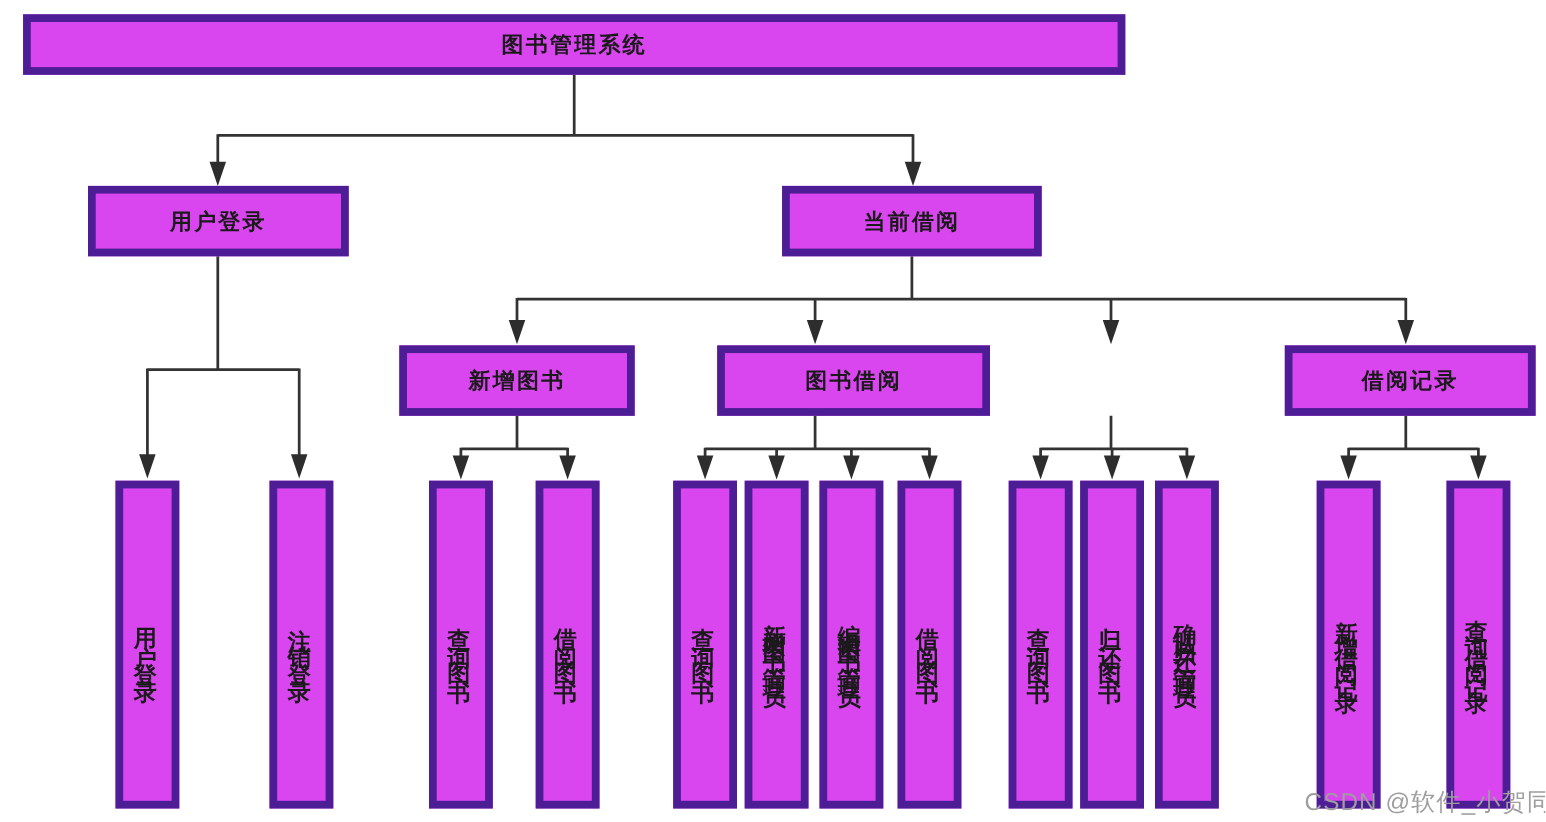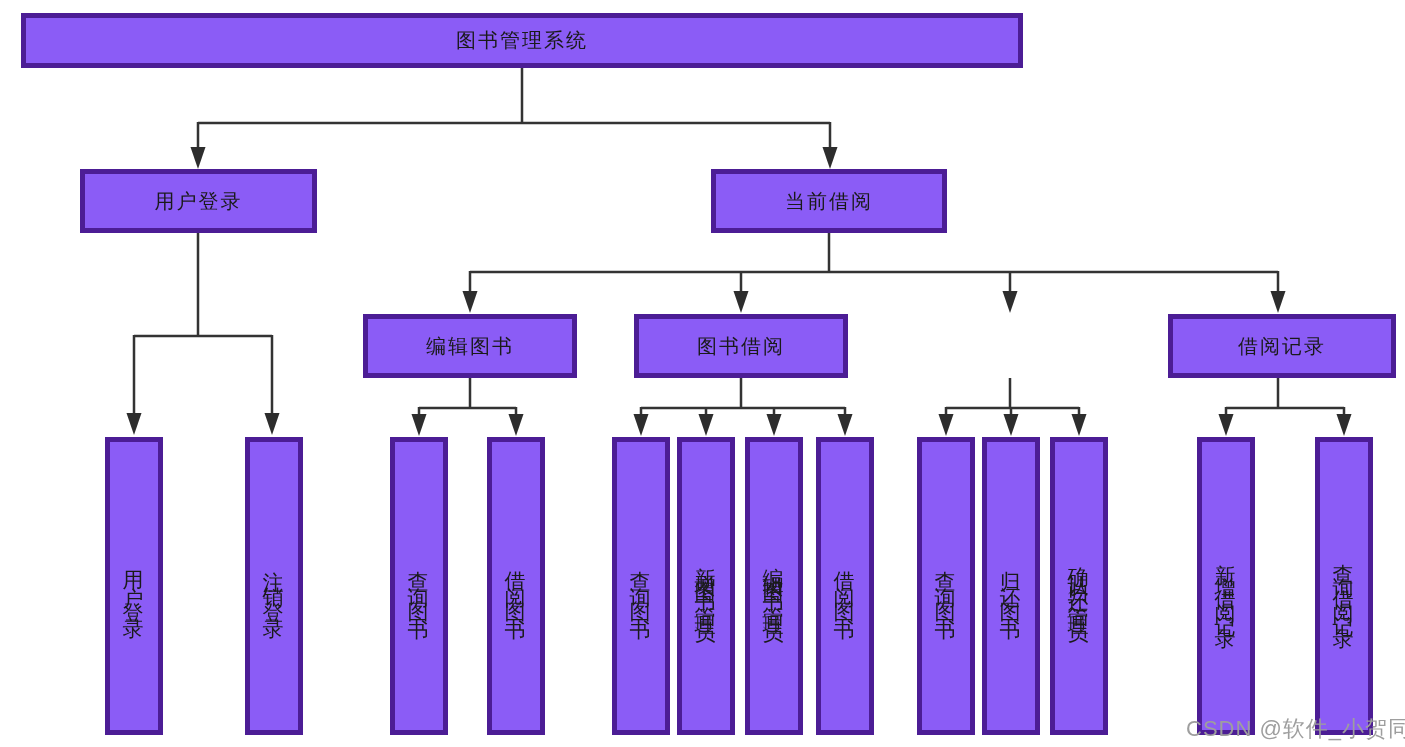--- a/index.html
+++ b/index.html
@@ -8,25 +8,26 @@
     width:1405px;height:747px;
     background:#ffffff;
     font-family:"Liberation Sans","DejaVu Sans",sans-serif;
     color:#1a1a1a;
     overflow:hidden;
   }
   .connectors{position:absolute;left:0;top:0;z-index:1;}
   .box{
     position:absolute;
     box-sizing:border-box;
-    border:5px solid #4c1d95;
-    background:#8b5cf6;
+    border:7px solid #4c1d95;
+    background:#d946ef;
     z-index:2;
     font-size:20px;
     color:#1a1a1a;
+    font-weight:bold;
   }
   .hbox{
     display:flex;align-items:center;justify-content:center;
     letter-spacing:2px;
   }
   .leaf{
     width:58px;height:298px;top:437px;
     writing-mode:vertical-rl;
     text-orientation:mixed;
     text-align:center;
@@ -89,22 +90,22 @@
       <polygon points="1218.5,414 1233.5,414 1226,436"></polygon>
       <polygon points="1336.5,414 1351.5,414 1344,436"></polygon>
     </g>
   </svg>
 
   <div class="box hbox" style="left:21px;top:13px;width:1002px;height:55px">图书管理系统</div>
 
   <div class="box hbox" style="left:80px;top:169px;width:237px;height:64px">用户登录</div>
   <div class="box hbox" style="left:711px;top:169px;width:236px;height:64px">当前借阅</div>
 
-  <div class="box hbox" style="left:363px;top:314px;width:214px;height:64px">编辑图书</div>
-  <div class="box hbox" style="left:634px;top:314px;width:214px;height:64px">图书借阅</div>
+  <div class="box hbox" style="left:363px;top:314px;width:214px;height:64px">新增图书</div>
+  <div class="box hbox" style="left:652px;top:314px;width:248px;height:64px">图书借阅</div>
   <div class="box hbox" style="left:1168px;top:314px;width:228px;height:64px">借阅记录</div>
 
   <div class="box leaf vtext-4" style="left:105px">用户登录</div>
   <div class="box leaf vtext-4" style="left:245px">注销登录</div>
 
   <div class="box leaf vtext-4" style="left:390px">查询图书</div>
   <div class="box leaf vtext-4" style="left:487px">借阅图书</div>
 
   <div class="box leaf vtext-4" style="left:612px">查询图书</div>
   <div class="box leaf vtext-9" style="left:677px">新增图书（管理员）</div>

